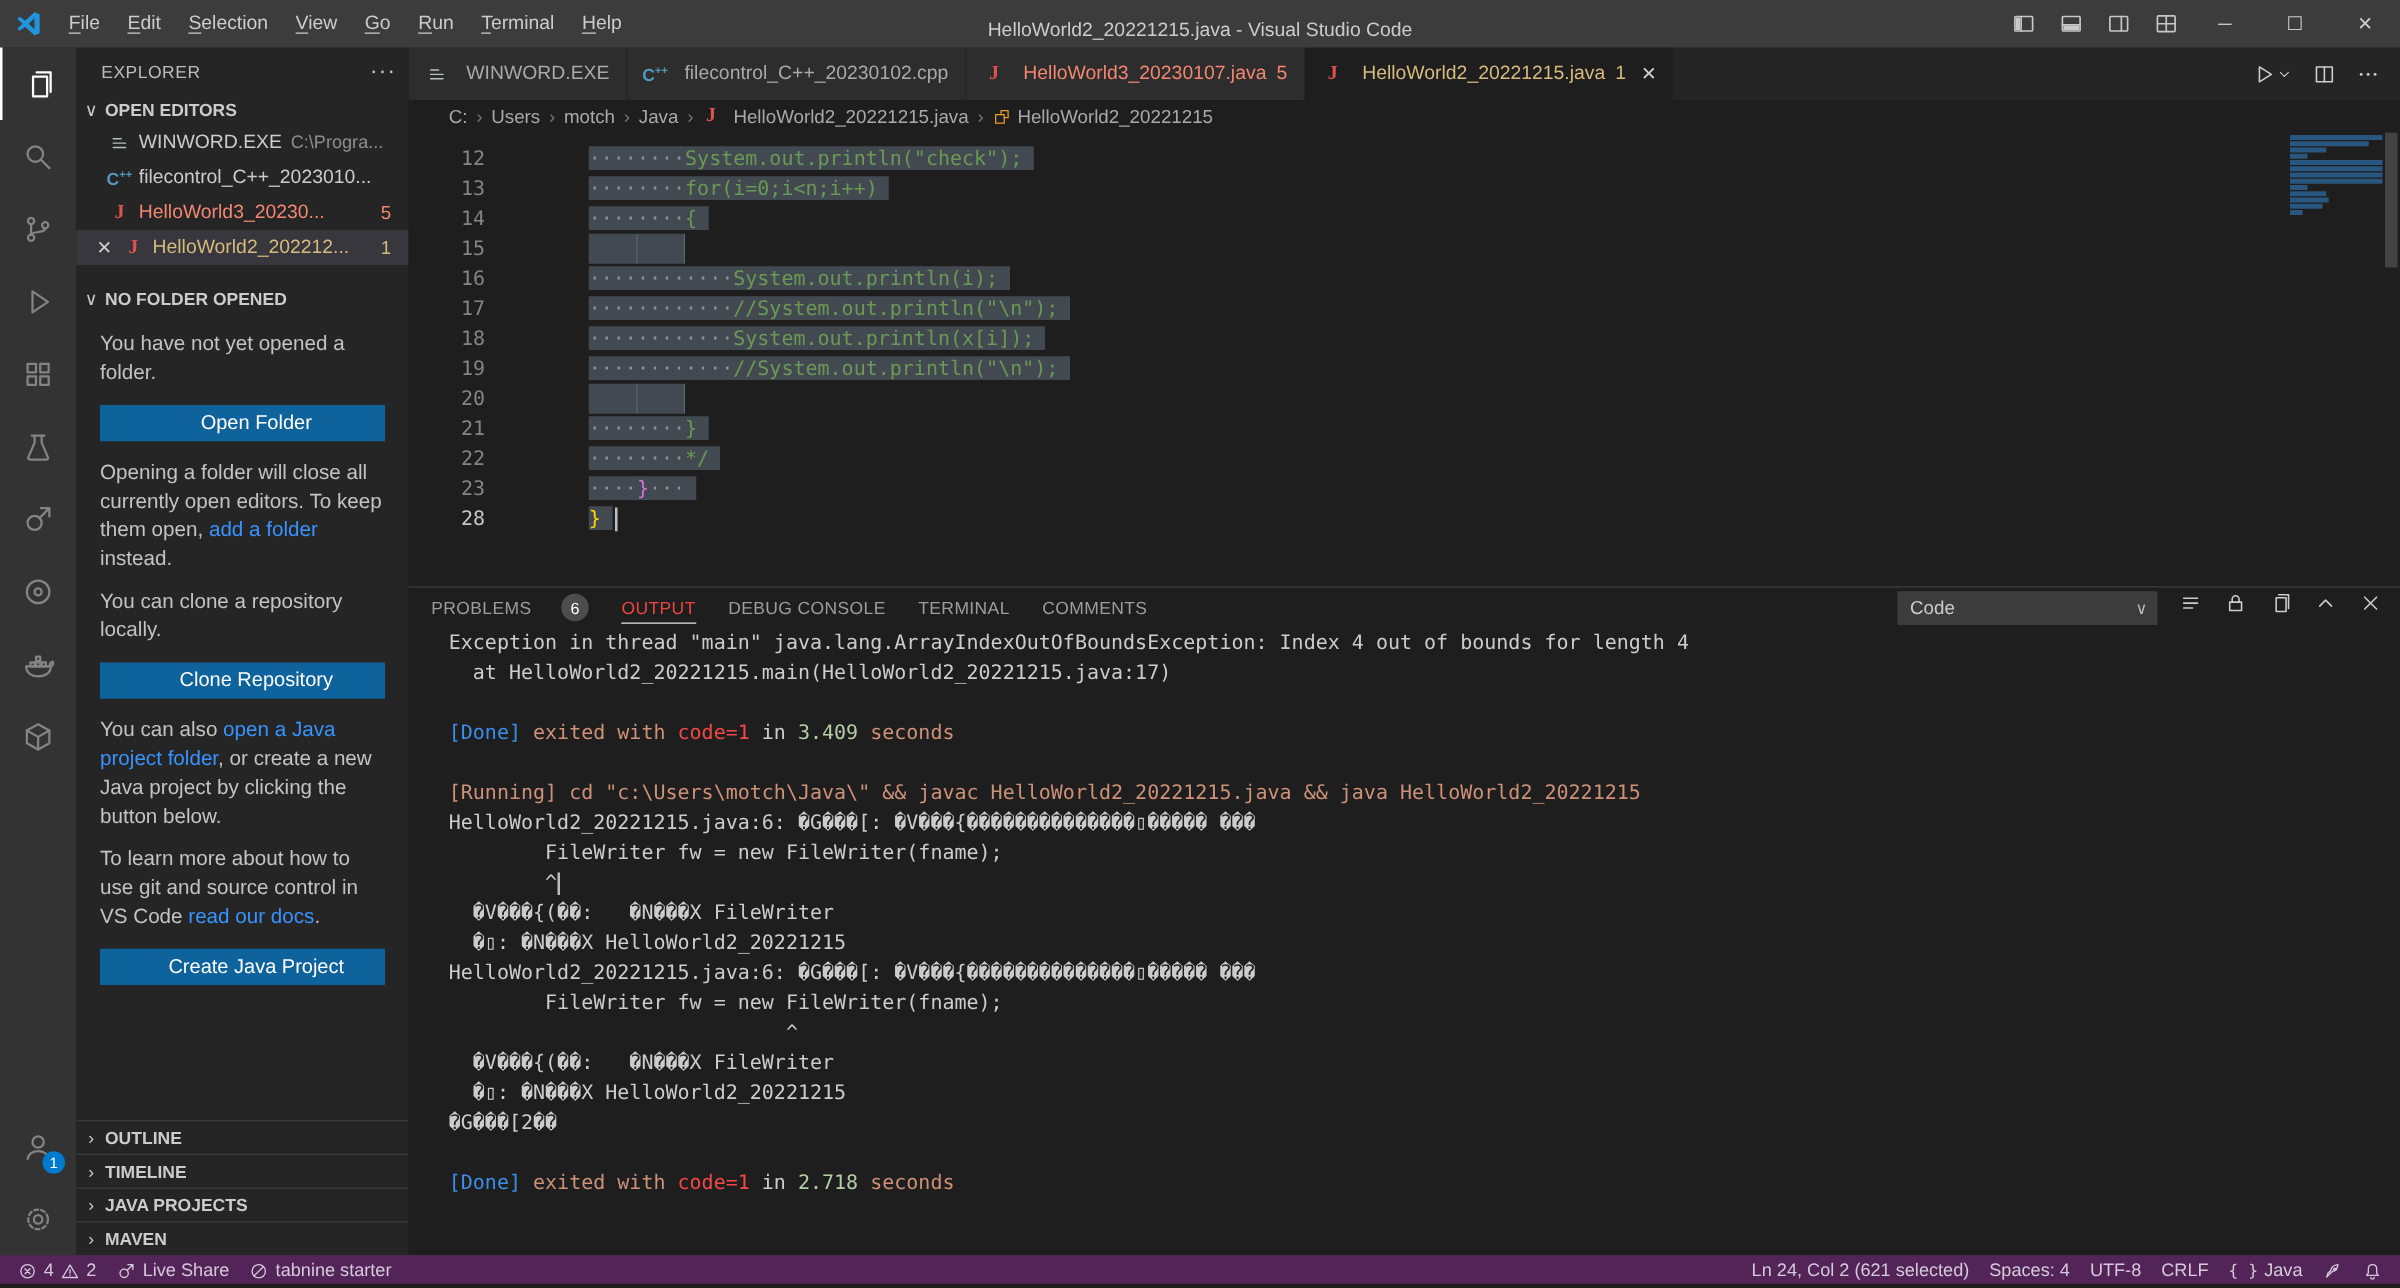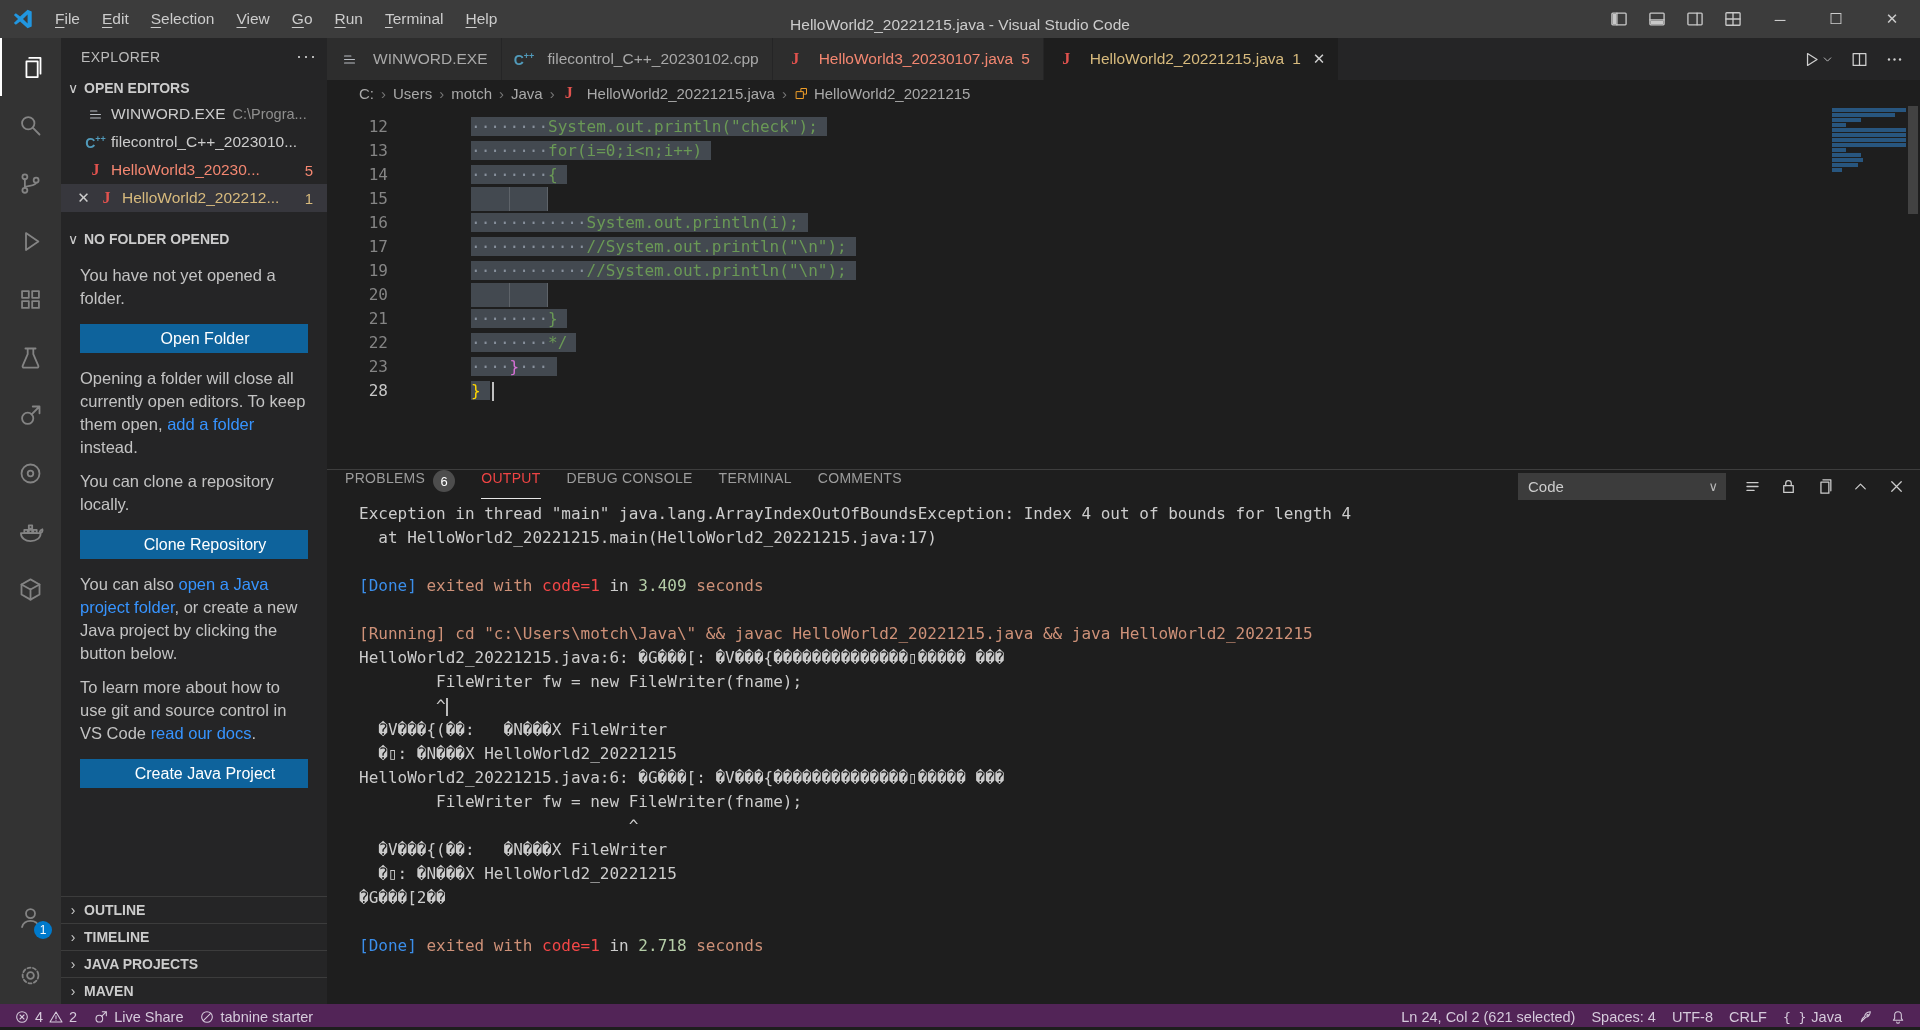--- a/index.html
+++ b/index.html
@@ -91,26 +91,26 @@
   .tok-gold{color:#ffd700;}
   .caret{display:inline-block;width:2px;height:19px;background:#c0c0c0;vertical-align:middle;margin-left:2px;}
   .minimap{position:absolute;top:2px;right:14px;width:74px;}
   .mm-bar{height:4px;margin-bottom:1px;background:#28567f;}
   .scrollbar-v{position:absolute;top:0;right:0;width:14px;height:100%;}
   .scroll-slider{position:absolute;top:0;right:2px;width:10px;height:108px;background:rgba(121,121,121,.4);}
 
   
   .panel{height:534px;border-top:1px solid #3e3e3e;display:flex;flex-direction:column;flex:none;background:#1e1e1e;}
   .panel-header{height:32px;display:flex;align-items:center;padding:0 14px 0 18px;flex:none;}
-  .ptab{font-size:14px;color:#9d9d9d;margin-right:26px;height:100%;display:flex;align-items:flex-start;gap:8px;position:relative;letter-spacing:.3px;}
+  .ptab{font-size:14px;color:#9d9d9d;margin-right:26px;height:100%;display:flex;align-items:center;gap:24px;position:relative;letter-spacing:.3px;}
   .ptab.active{color:#ef4444;}
   .ptab.active::after{content:"";position:absolute;left:0;right:0;bottom:3px;height:1px;background:#e7e7e7;}
   .pbadge{background:#4d4d4d;color:#ffffff;border-radius:50%;width:22px;height:22px;font-size:13px;
           display:flex;align-items:center;justify-content:center;}
-  .panel-actions{margin-left:auto;display:flex;align-items:center;gap:17px;color:#cccccc;}
+  .panel-actions{margin-left:auto;display:flex;gap:17px;color:#cccccc;}
   .channel-select{width:190px;height:27px;background:#3c3c3c;display:flex;align-items:center;
                   padding:0 8px 0 10px;font-size:15px;color:#cccccc;}
   .channel-select .sel-chev{margin-left:auto;font-size:13px;color:#b9b9b9;}
   .panel-actions .ic svg{width:19px;height:19px;}
   .output{flex:1;padding-left:32px;font-family:"DejaVu Sans Mono",monospace;font-size:16px;line-height:24px;
           color:#cccccc;white-space:pre;overflow:hidden;}
   .o-fg{color:#cccccc;} .o-blue{color:#3b8eea;} .o-orange{color:#ce9178;} .o-red{color:#f44747;} .o-green{color:#b5cea8;}
   .o-caret{display:inline-block;width:2px;height:18px;background:#bbbbbb;vertical-align:middle;}
 
   
@@ -465,20 +465,21 @@
             <span>HelloWorld2_20221215</span>
           </span>
         </div>
       <div class="code" id="code">
         <div class="cl"><div class="ln">12</div><div class="lc"><span class="selseg"><span class="ws">········</span><span class="tok-comment">System.out.println("check");</span></span></div></div>
           <div class="cl"><div class="ln">13</div><div class="lc"><span class="selseg"><span class="ws">········</span><span class="tok-comment">for(i=0;i&lt;n;i++)</span></span></div></div>
           <div class="cl"><div class="ln">14</div><div class="lc"><span class="selseg"><span class="ws">········</span><span class="tok-comment">{</span></span></div></div>
           <div class="cl"><div class="ln">15</div><div class="lc"><span class="selblock"></span></div></div>
           <div class="cl"><div class="ln">16</div><div class="lc"><span class="selseg"><span class="ws">············</span><span class="tok-comment">System.out.println(i);</span></span></div></div>
           <div class="cl"><div class="ln">17</div><div class="lc"><span class="selseg"><span class="ws">············</span><span class="tok-comment">//System.out.println("\n");</span></span></div></div>
+          <div class="cl"><div class="ln">18</div><div class="lc"><span class="selseg"><span class="ws">············</span><span class="tok-comment">System.out.println(x[i]);</span></span></div></div>
           <div class="cl"><div class="ln">19</div><div class="lc"><span class="selseg"><span class="ws">············</span><span class="tok-comment">//System.out.println("\n");</span></span></div></div>
           <div class="cl"><div class="ln">20</div><div class="lc"><span class="selblock"></span></div></div>
           <div class="cl"><div class="ln">21</div><div class="lc"><span class="selseg"><span class="ws">········</span><span class="tok-comment">}</span></span></div></div>
           <div class="cl"><div class="ln">22</div><div class="lc"><span class="selseg"><span class="ws">········</span><span class="tok-comment">*/</span></span></div></div>
           <div class="cl"><div class="ln">23</div><div class="lc"><span class="selseg"><span class="ws">····</span><span class="tok-pink">}</span><span class="ws">···</span></span></div></div>
           <div class="cl"><div class="ln cur-ln">28</div><div class="lc"><span class="selseg"><span class="tok-gold">}</span></span><span class="caret"></span></div></div>
           <div class="minimap" id="minimap">
             <div class="mm-bar" style="width: 74px;"></div>
             <div class="mm-bar" style="width: 63.2px;"></div>
             <div class="mm-bar" style="width: 28.7px;"></div>

